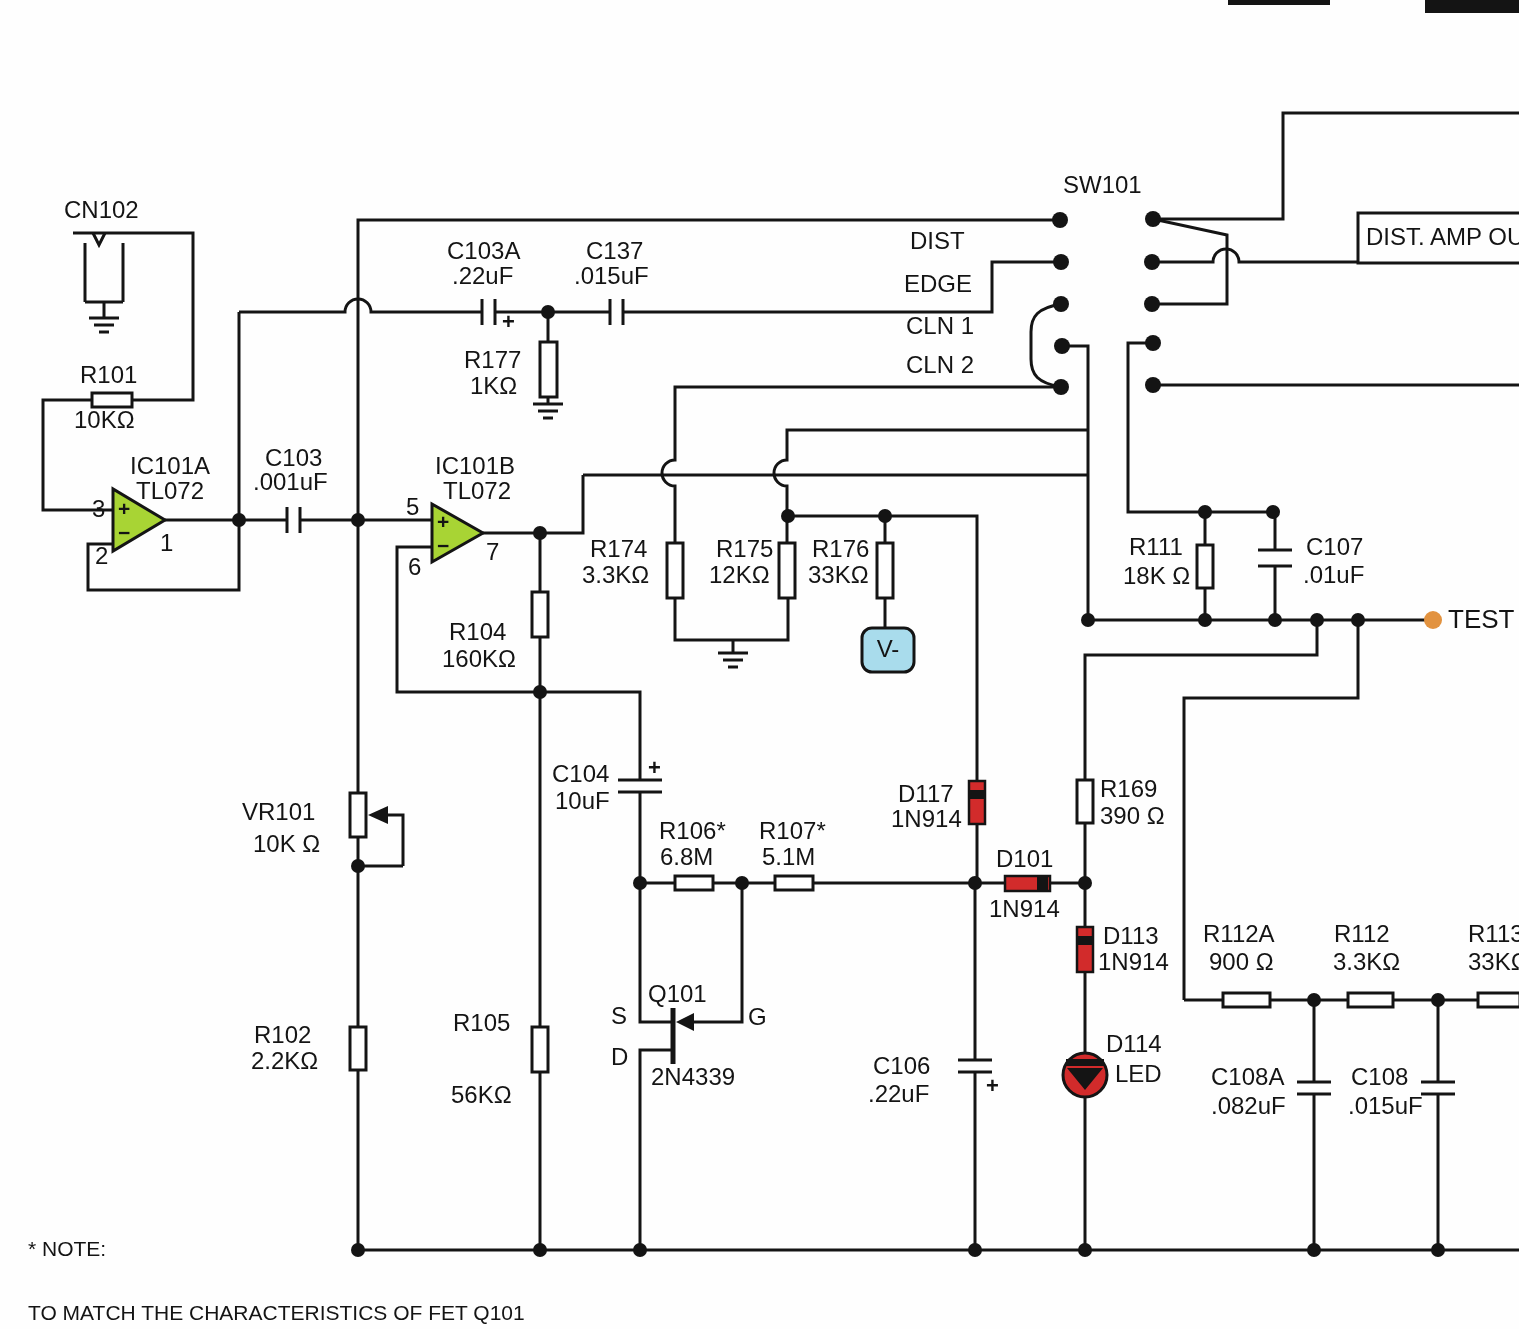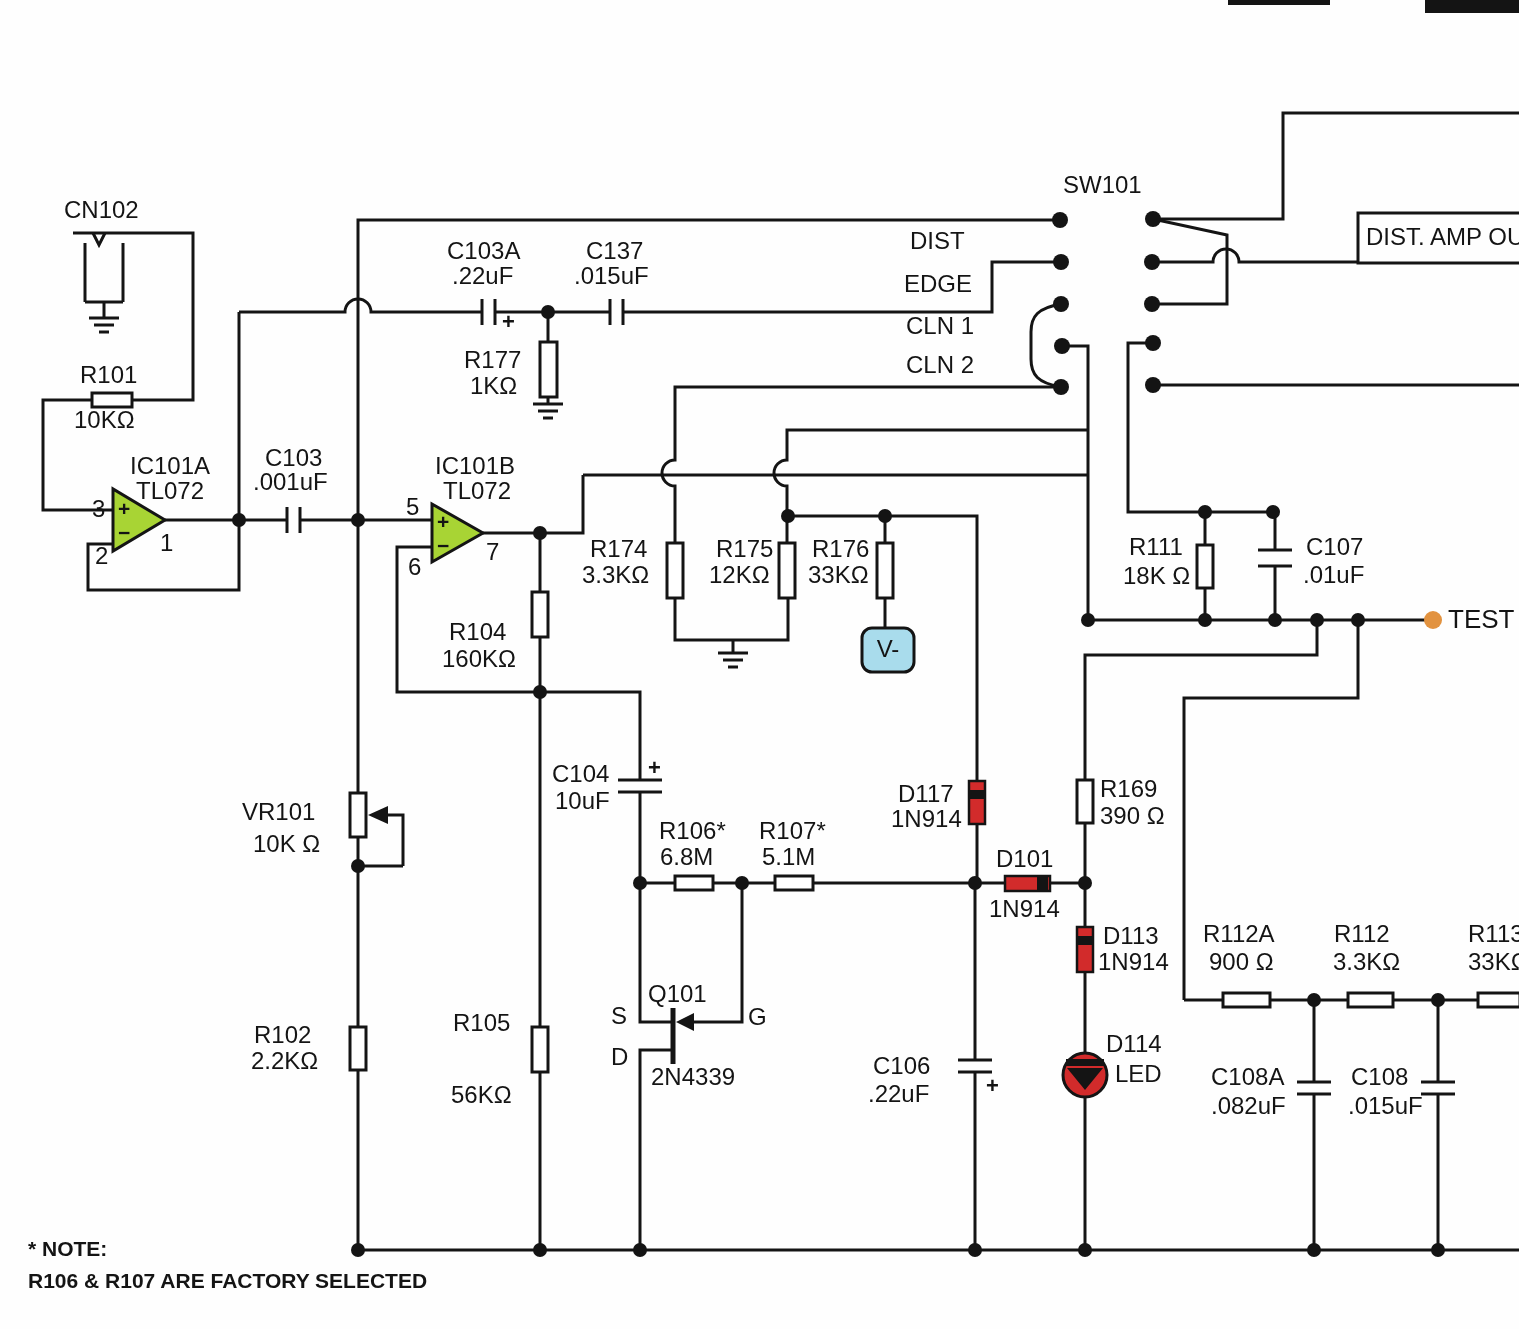--- a/index.html
+++ b/index.html
@@ -4,21 +4,21 @@
 <style>
   html,body{margin:0;padding:0;background:#fff}
   .stage{position:relative;width:1519px;height:1329px;background:#fefefe;overflow:hidden;
          font-family:"Liberation Sans",sans-serif;color:#141414}
   .stage svg{position:absolute;left:0;top:0}
   .lbl{position:absolute;font-size:24px;line-height:1.05;white-space:nowrap}
   .title{font-size:64px;letter-spacing:-1px;width:1010px;text-align:center}
   .plus{font-size:22px;font-weight:bold}
   .opsym{font-size:21px;font-weight:bold}
   .pinlbl{font-size:24px}
-  .note{font-size:21px;font-weight:bold}
+  .note{font-size:21px;font-weight:normal}
   .test{font-size:26px}
 </style>
 </head>
 <body>
 
 <div class="stage">
 
 <svg width="1519" height="1329" viewBox="0 0 1519 1329">
   <g stroke="#141414" stroke-width="3" fill="none">
 
@@ -304,15 +304,15 @@
 
 <div class="lbl" style="left:1106px;top:1031px">D114</div>
 <div class="lbl" style="left:1115px;top:1061px">LED</div>
 
 <div class="lbl" style="left:1211px;top:1064px">C108A</div>
 <div class="lbl" style="left:1211px;top:1093px">.082uF</div>
 <div class="lbl" style="left:1351px;top:1064px">C108</div>
 <div class="lbl" style="left:1348px;top:1093px">.015uF</div>
 
 <div class="lbl note" style="left:28px;top:1238px">* NOTE:</div>
-<div class="lbl note" style="left:28px;top:1270px">R106 &amp; R107 ARE FACTORY SELECTED</div>
+<div class="lbl note" style="left:28px;top:1302px">TO MATCH THE CHARACTERISTICS OF FET Q101</div>
 
 </div>
 
 </body></html>

